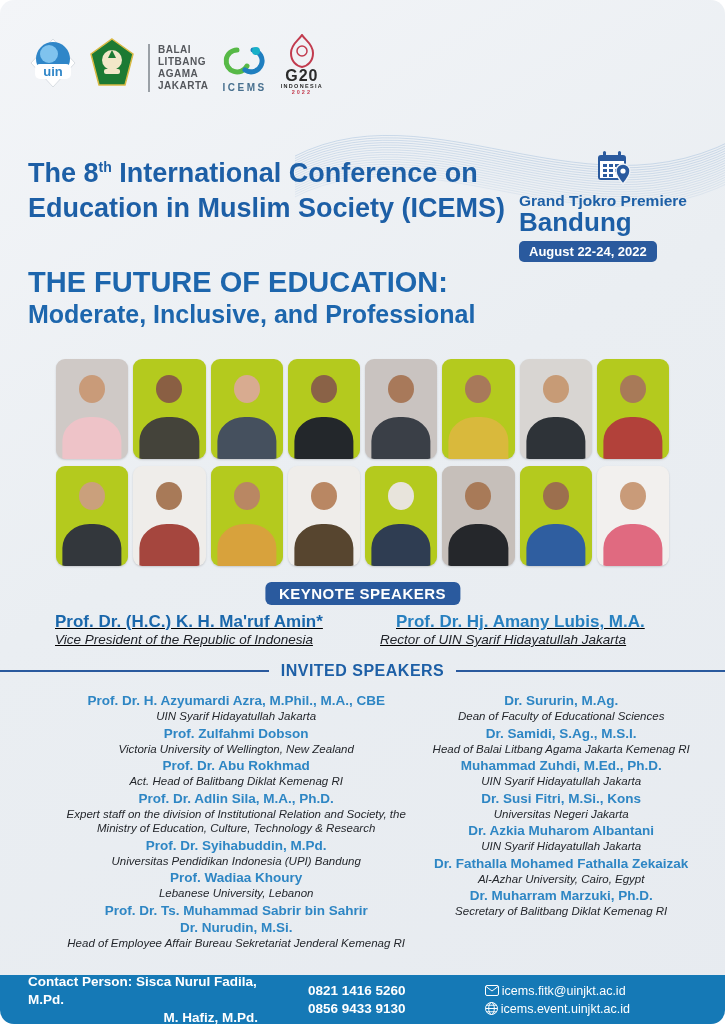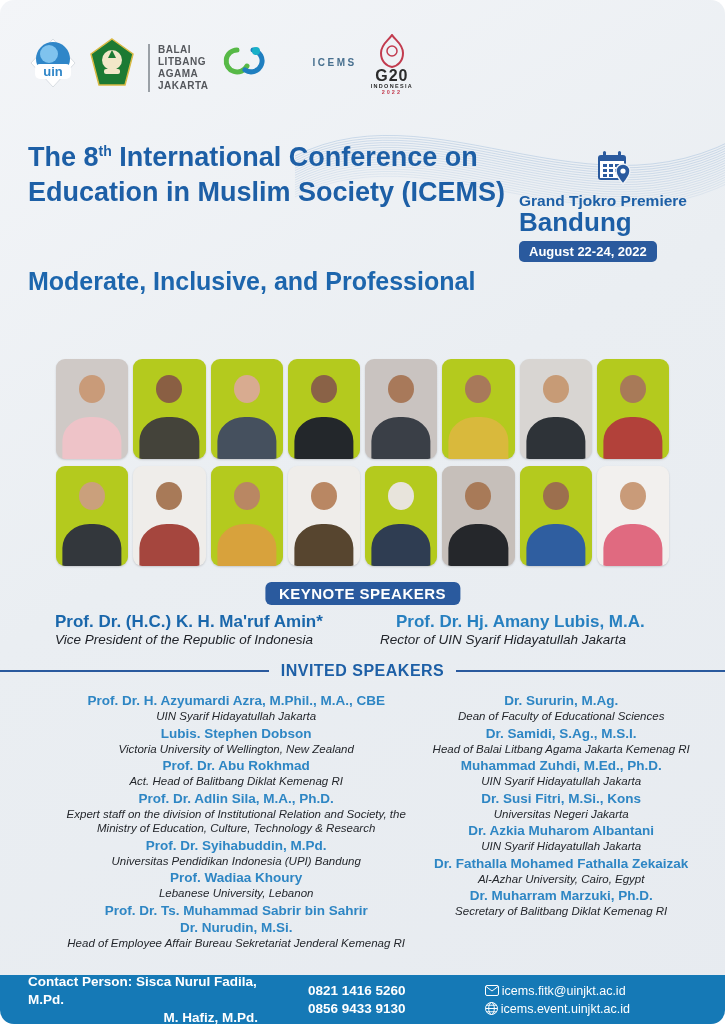--- a/index.html
+++ b/index.html
@@ -4,28 +4,28 @@
 <style>
   html,body{margin:0;padding:0;background:#ffffff;font-family:"Liberation Sans",sans-serif;}
   .poster{position:relative;width:725px;height:1024px;border-radius:14px;overflow:hidden;
           background:linear-gradient(150deg,#f3f5f8 0%,#eaeef2 45%,#e7ebf0 100%);}
   
   .waves{position:absolute;top:0;right:0;width:430px;height:270px;pointer-events:none;}
   
   .logo-row{position:absolute;top:38px;left:30px;display:flex;align-items:flex-start;gap:14px;height:70px;}
   .balai-text{border-left:2px solid #9aa0a6;padding-left:8px;margin-top:6px;
               font-size:10px;font-weight:bold;color:#54575c;line-height:12px;letter-spacing:.5px;}
-  .icems-wrap{display:flex;flex-direction:row;align-items:center;margin-top:4px;gap:46px;}
+  .icems-wrap{display:flex;flex-direction:column;align-items:flex-start;margin-top:4px;}
   .icems-label{font-size:10px;font-weight:bold;color:#48708f;letter-spacing:2.5px;margin-top:2px;}
   .g20-wrap{display:flex;flex-direction:column;align-items:center;margin-top:-4px;}
   .g20-text{font-size:16px;font-weight:bold;color:#2b2b2b;line-height:15px;letter-spacing:1px;}
   .g20-sub{font-size:5.5px;font-weight:bold;color:#2b2b2b;letter-spacing:1.3px;}
   .g20-year{font-size:5.5px;font-weight:bold;color:#c23b4e;letter-spacing:2px;}
   
-  .title{position:absolute;top:134px;left:28px;width:480px;font-size:27px;line-height:35px;
+  .title{position:absolute;top:150px;left:28px;width:480px;font-size:27px;line-height:35px;
          font-weight:bold;color:#1d5fa6;}
   .title sup{font-size:14px;}
   
   .venue{position:absolute;top:150px;right:16px;width:190px;text-align:left;color:#1d5fa6;}
   .venue .hotel{font-size:15.5px;font-weight:bold;line-height:17px;margin-top:6px;}
   .venue .city{font-size:26px;font-weight:bold;line-height:27px;}
   .date-badge{display:inline-block;margin-top:5px;background:#2a5a9e;color:#ffffff;
               font-size:13px;font-weight:bold;padding:3px 10px;border-radius:5px;}
   
   .theme{position:absolute;top:266px;left:28px;color:#1d66ad;}
@@ -37,21 +37,21 @@
   .photo{position:relative;flex:1;height:100px;border-radius:9px;overflow:hidden;
          box-shadow:0 1px 2px rgba(0,0,0,.15);}
   .ph-head{position:absolute;top:16%;left:50%;transform:translateX(-50%);width:36%;height:28%;border-radius:50%;}
   .ph-body{position:absolute;bottom:-10%;left:50%;transform:translateX(-50%);width:82%;height:52%;
            border-radius:46% 46% 0 0;}
   
   .keynote-badge{position:absolute;top:582px;left:50%;transform:translateX(-50%);
                  background:#2a5a9e;color:#fff;font-size:15px;font-weight:bold;
                  padding:3px 14px;border-radius:6px;letter-spacing:.5px;}
   .keynote-cols{position:absolute;top:611px;left:55px;right:20px;display:flex;}
-  .keynote-sp{width:330px;}
+  .keynote-sp{width:330px;text-decoration:underline;}
   .keynote-sp .kname{font-size:17px;font-weight:bold;color:#1a67ab;line-height:21px;}
   .keynote-sp.alt .kname{color:#2780c0;margin-left:16px;}
   .keynote-sp .krole{font-size:13.5px;font-style:italic;color:#21242a;line-height:16px;}
   
   .invited-head{position:absolute;top:662px;left:0;right:0;display:flex;align-items:center;gap:12px;}
   .invited-head .line{flex:1;height:2px;background:#2a5a9e;}
   .invited-head .txt{font-size:16px;font-weight:bold;color:#1d5fa6;letter-spacing:.5px;}
   .speakers{position:absolute;top:692px;left:65px;right:10px;display:flex;}
   .sp-col{width:345px;}
   .sp-col.right{width:310px;margin-left:0;}
@@ -155,20 +155,21 @@
       </g>
       <path d="M29 14 a7 7 0 0 1 7 7 c0 5 -7 13 -7 13 s-7 -8 -7 -13 a7 7 0 0 1 7 -7 Z" fill="#2a5a9e" stroke="#eef1f5" stroke-width="1.5"></path>
       <circle cx="29" cy="21" r="2.6" fill="#ffffff"></circle>
     </svg>
     <div class="hotel">Grand Tjokro Premiere</div>
     <div class="city">Bandung</div>
     <div class="date-badge">August 22-24, 2022</div>
   </div>
 
   <div class="theme">
+    <div class="l1">THE FUTURE OF EDUCATION:</div>
     <div class="l2">Moderate, Inclusive, and Professional</div>
   </div>
 
   <div class="photo-grid">
     <div class="photo-row" id="photo-row-1">
         <div class="photo" style="background: rgb(207, 201, 198);">
           <div class="ph-body" style="background: rgb(238, 195, 200);"></div>
           <div class="ph-head" style="background: rgb(201, 155, 121);"></div>
         </div>
         <div class="photo" style="background: rgb(180, 202, 30);">
@@ -253,21 +254,21 @@
     <div class="txt">INVITED SPEAKERS</div>
     <div class="line"></div>
   </div>
   <div class="speakers">
     <div class="sp-col" id="sp-col-left">
         <div class="sp-item">
           <div class="sp-name">Prof. Dr. H. Azyumardi Azra, M.Phil., M.A., CBE</div>
           <div class="sp-aff">UIN Syarif Hidayatullah Jakarta</div>
         </div>
         <div class="sp-item">
-          <div class="sp-name">Lubis. Stephen Dobson</div>
+          <div class="sp-name">Prof. Zulfahmi Dobson</div>
           <div class="sp-aff">Victoria University of Wellington, New Zealand</div>
         </div>
         <div class="sp-item">
           <div class="sp-name">Prof. Dr. Abu Rokhmad</div>
           <div class="sp-aff">Act. Head of Balitbang Diklat Kemenag RI</div>
         </div>
         <div class="sp-item">
           <div class="sp-name">Prof. Dr. Adlin Sila, M.A., Ph.D.</div>
           <div class="sp-aff">Expert staff on the division of Institutional Relation and Society, the Ministry of Education, Culture, Technology &amp; Research</div>
         </div>

